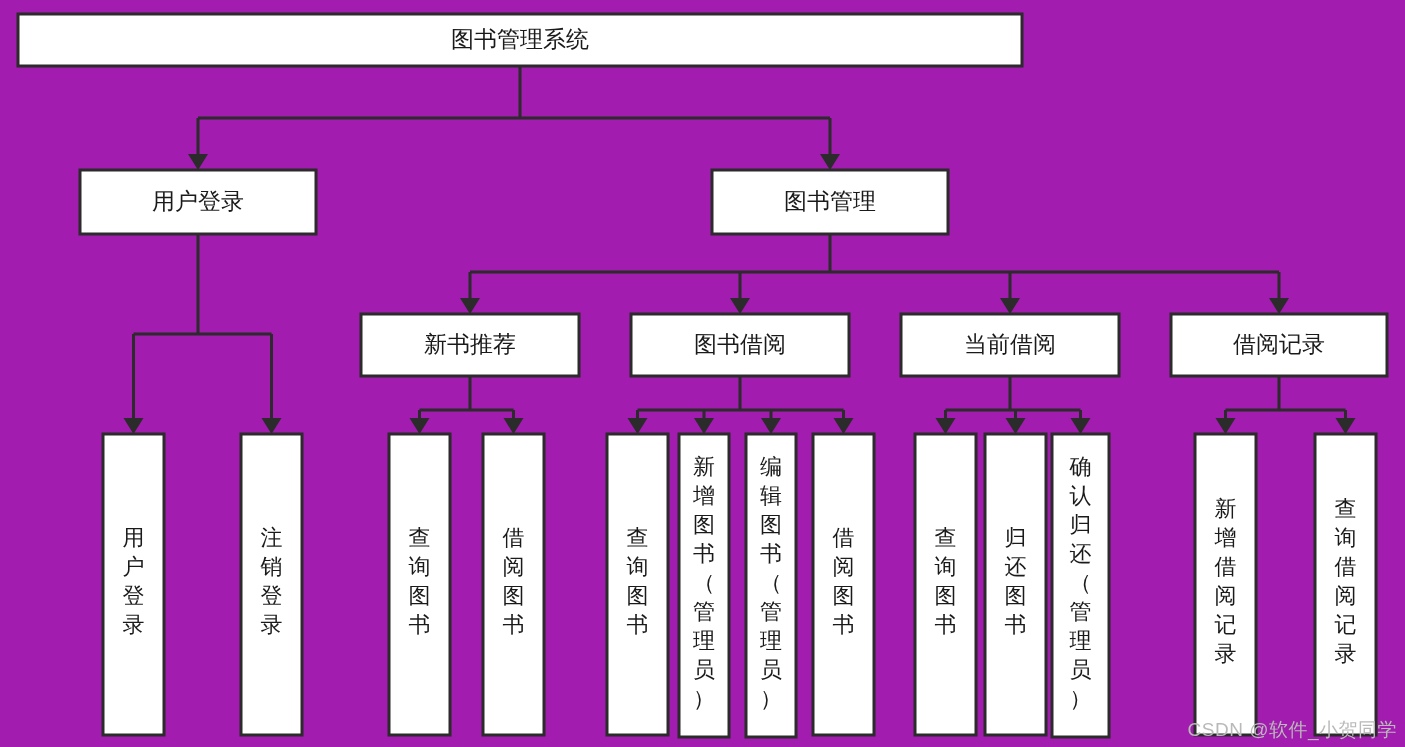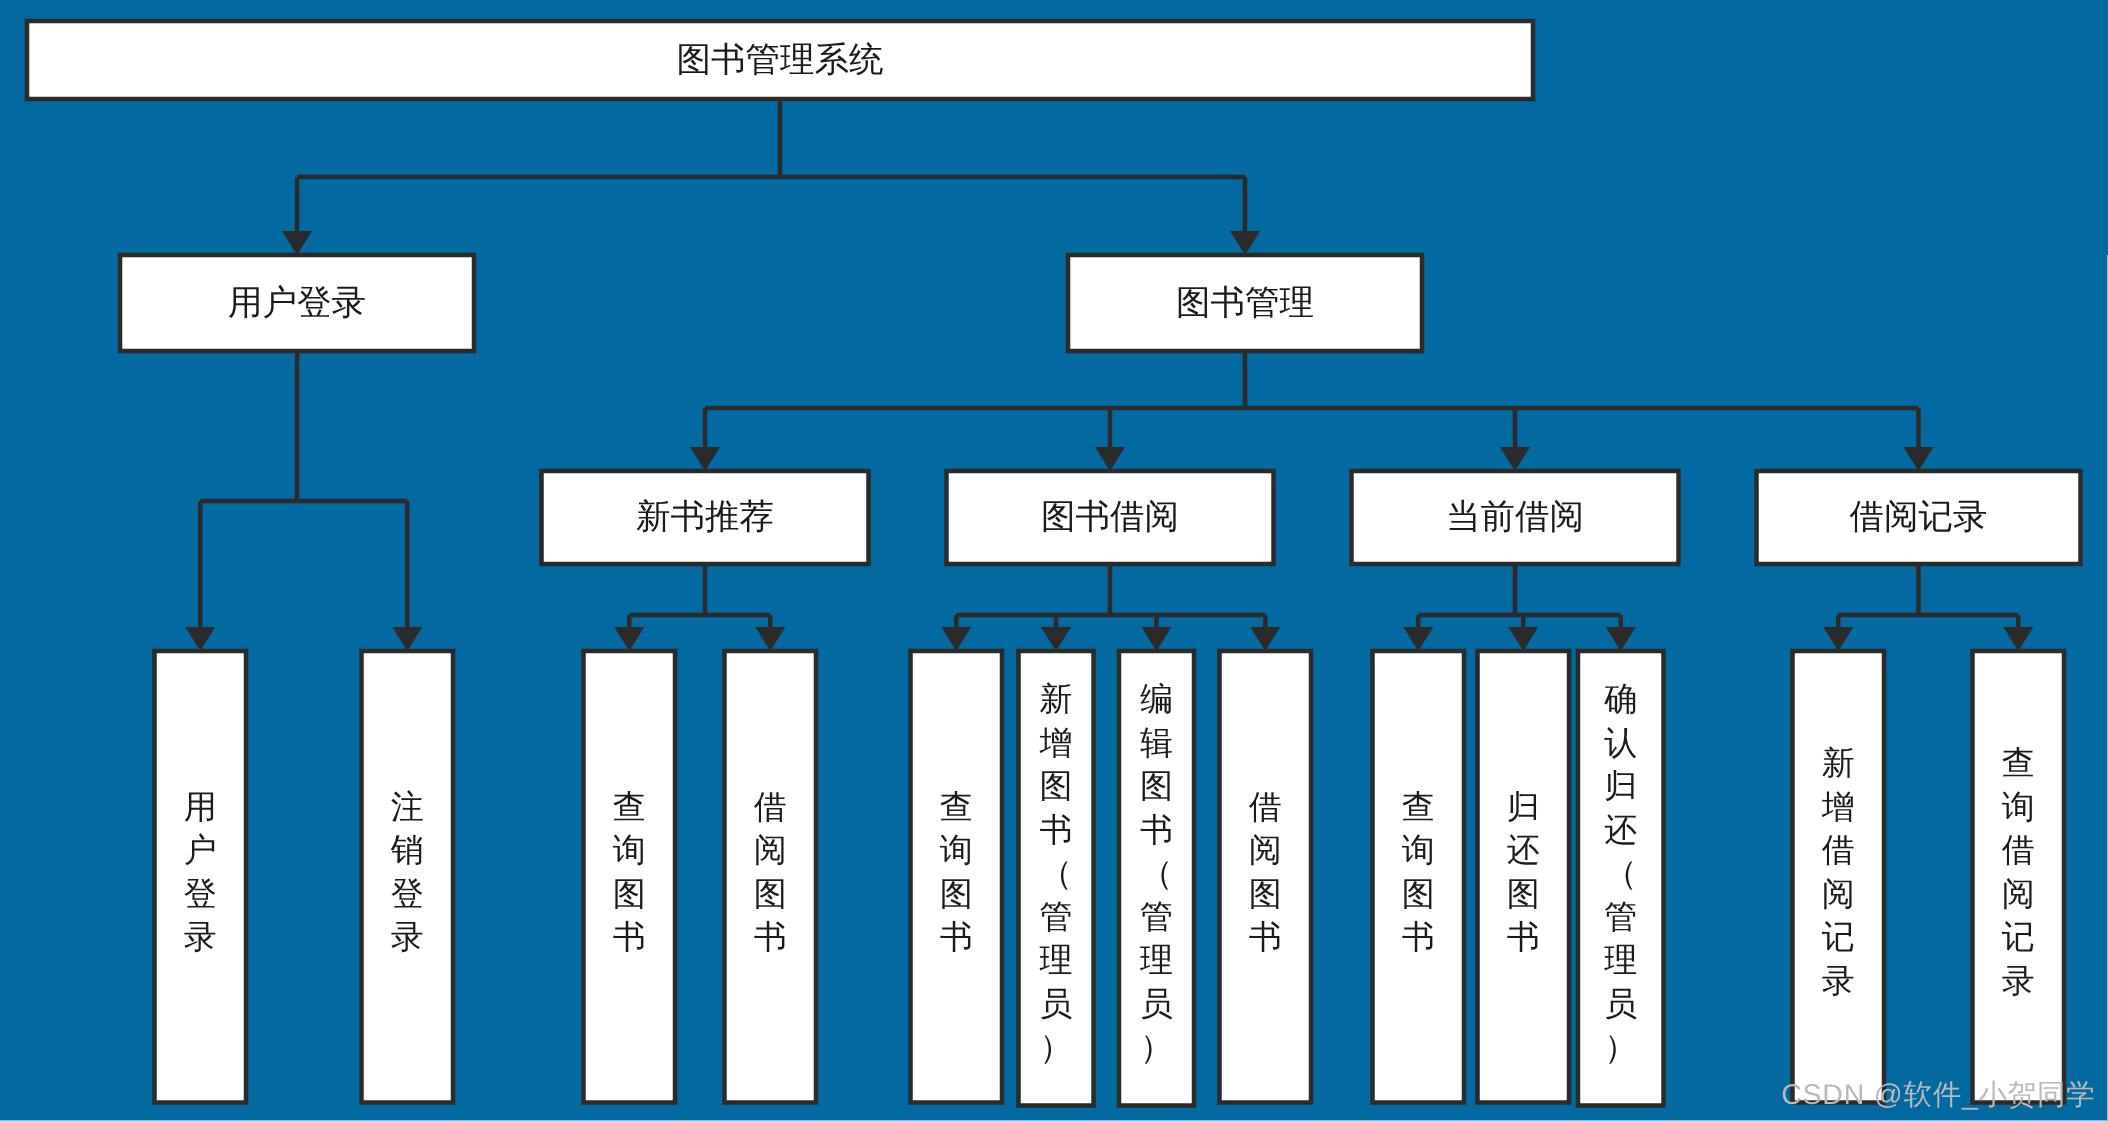--- a/index.html
+++ b/index.html
@@ -7,21 +7,21 @@
     padding: 0;
     background: #ffffff;
   }
   body {
     font-family: "Liberation Sans", "DejaVu Sans", sans-serif;
   }
   #diagram-root {
     position: relative;
     width: 1405px;
     height: 747px;
-    background: #0369a1;
+    background: #a21caf;
     overflow: hidden;
   }
   svg.diagram-canvas {
     position: absolute;
     left: 0;
     top: 0;
     width: 1405px;
     height: 747px;
     display: block;
   }

